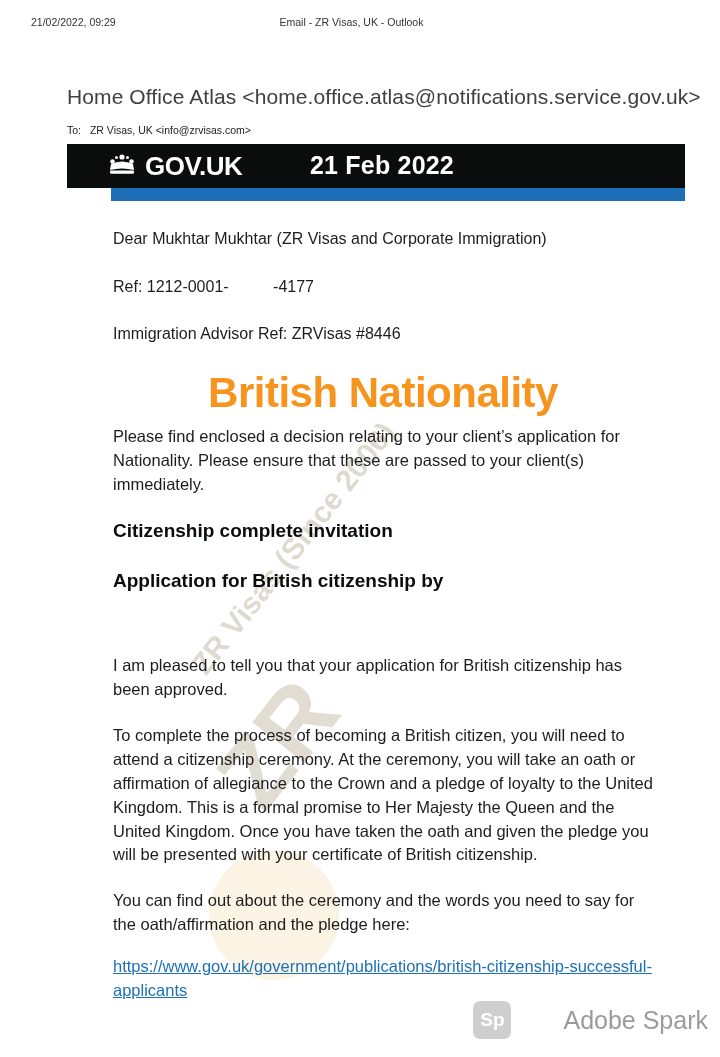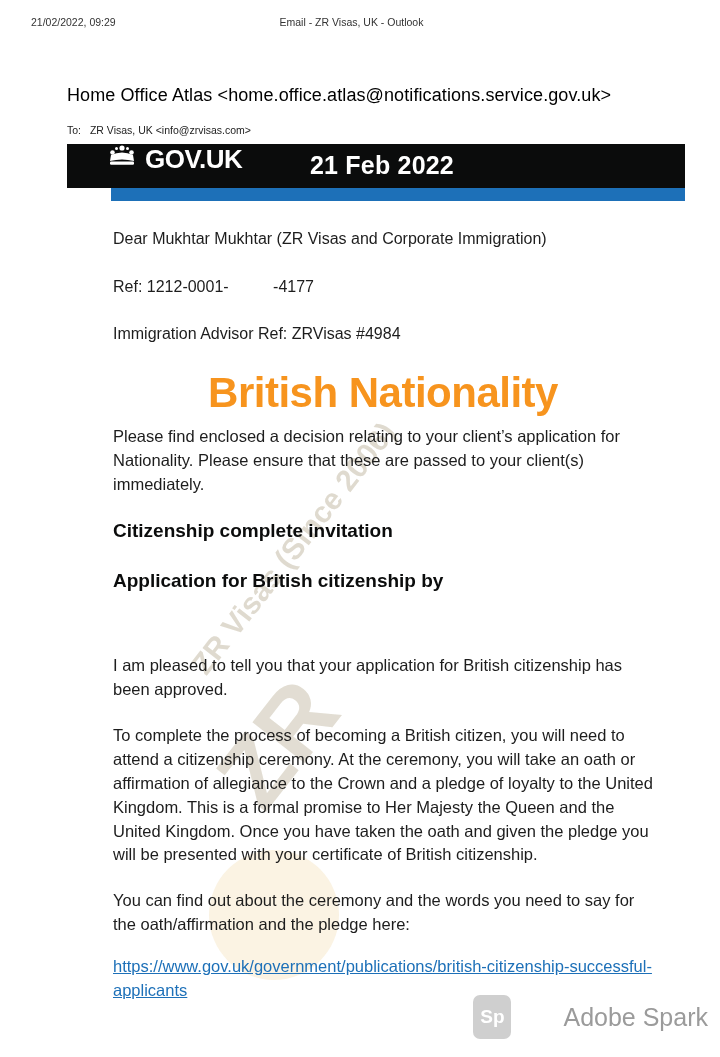--- a/index.html
+++ b/index.html
@@ -44,22 +44,22 @@
     top: 0;
     text-align: center;
     white-space: nowrap;
   }
 
   
   .msg-from {
     position: absolute;
     top: 85px;
     left: 67px;
-    font-size: 18px;
-    color: #000000;
+    font-size: 21px;
+    color: #404040;
     letter-spacing: 0.1px;
     white-space: nowrap;
     text-align: right;
   }
   .msg-to {
     position: absolute;
     top: 124px;
     left: 67px;
     font-size: 10.5px;
     color: #222222;
@@ -87,20 +87,21 @@
   }
   .banner-black {
     position: absolute;
     left: 0;
     top: 0;
     width: 618px;
     height: 44px;
     background: #0b0c0c;
     color: #ffffff;
     display: flex;
+    align-items: center;
   }
   .crown-icon {
     margin-left: 40px;
     margin-right: 8px;
     display: block;
   }
   .gov-uk {
     font-size: 26px;
     font-weight: bold;
     letter-spacing: -0.5px;
@@ -225,21 +226,21 @@
   .spark {
     position: absolute;
     right: 12px;
     bottom: 18px;
     display: flex;
     align-items: center;
     gap: 12px;
   }
   .spark-badge {
     width: 38px;
-    height: 44px;
+    height: 38px;
     border-radius: 7px;
     background: #cfcfcf;
     color: #ffffff;
     font-size: 19px;
     font-weight: bold;
     display: flex;
     align-items: center;
     justify-content: center;
   }
   .spark-label {
@@ -287,21 +288,21 @@
 
   <div class="watermark">
     <div class="wm-circle"></div>
     <div class="wm-text">ZR Visas (Since 2006)</div>
     <div class="wm-zr">ZR</div>
   </div>
 
   <div class="content">
     <p class="line">Dear Mukhtar Mukhtar (ZR Visas and Corporate Immigration)</p>
     <p class="line ref-line">Ref: 1212-0001-          -4177</p>
-    <p class="line">Immigration Advisor Ref: ZRVisas #4984</p>
+    <p class="line">Immigration Advisor Ref: ZRVisas #8446</p>
 
     <div class="big-title">British Nationality</div>
 
     <p class="para">Please find enclosed a decision relating to your client’s application for Nationality. Please ensure that these are passed to your client(s) immediately.</p>
 
     <h2 class="sub">Citizenship complete invitation</h2>
     <h2 class="sub second">Application for British citizenship by</h2>
 
     <p class="para">I am pleased to tell you that your application for British citizenship has been approved.</p>
     <p class="para">To complete the process of becoming a British citizen, you will need to attend a citizenship ceremony. At the ceremony, you will take an oath or affirmation of allegiance to the Crown and a pledge of loyalty to the United Kingdom. This is a formal promise to Her Majesty the Queen and the United Kingdom. Once you have taken the oath and given the pledge you will be presented with your certificate of British citizenship.</p>

